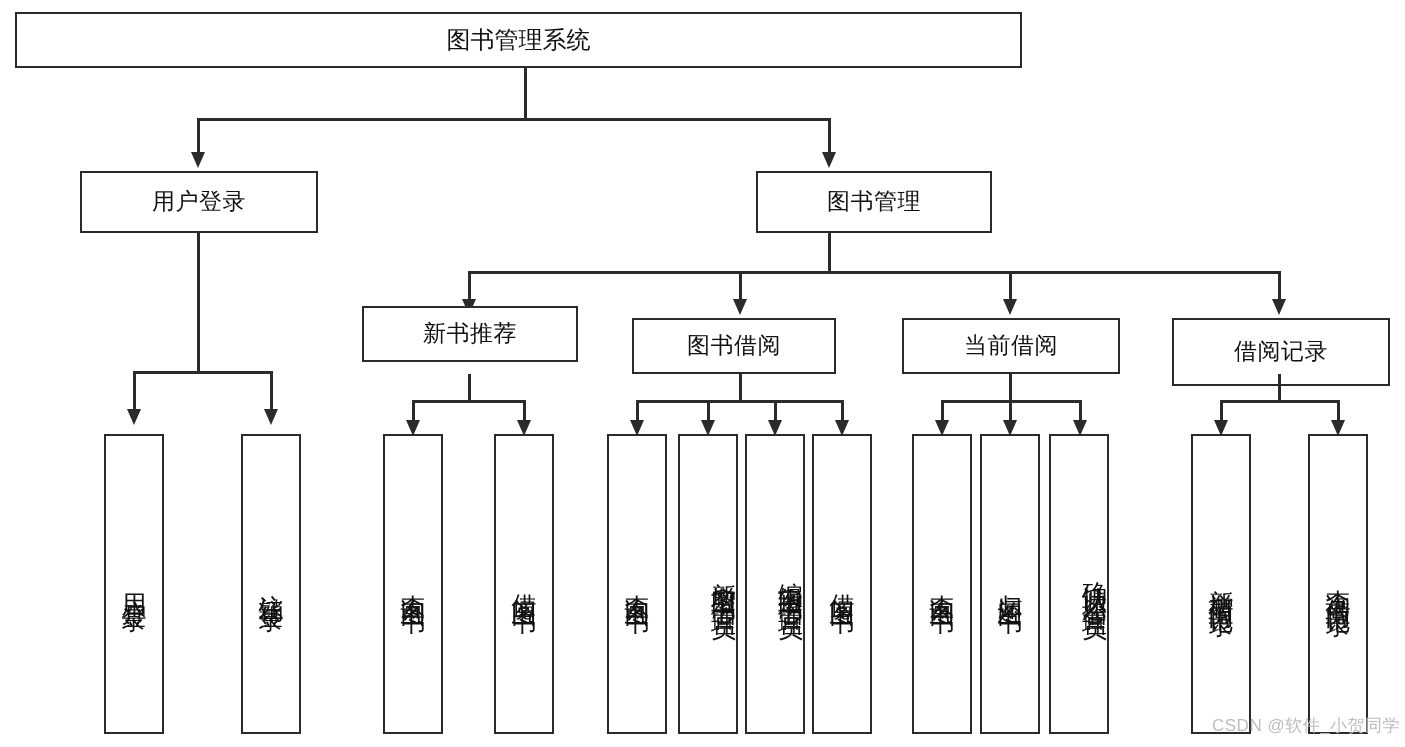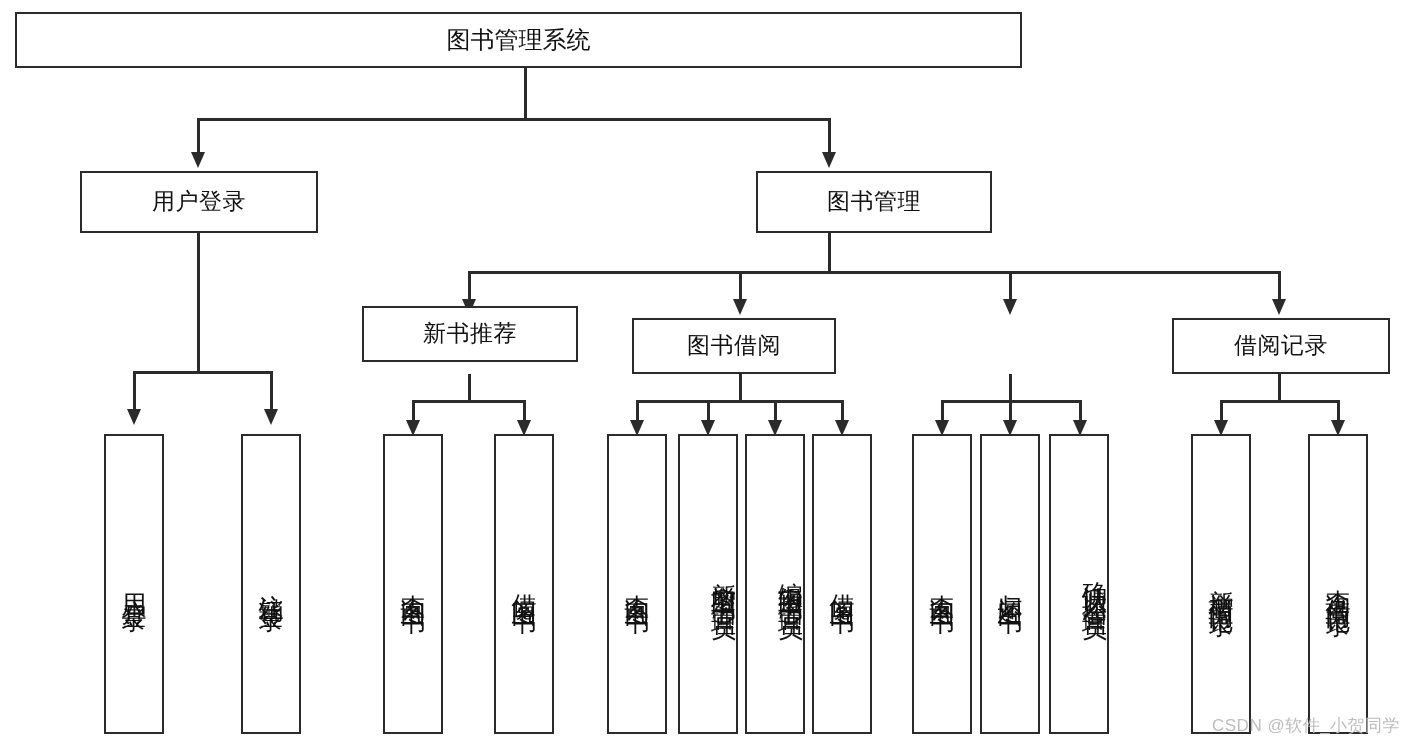--- a/index.html
+++ b/index.html
@@ -124,22 +124,25 @@
   <div class="arrow" style="left:1272px; top:299px;"></div>
 
   <div class="node node-h" style="left:362px; top:306px; width:216px; height:56px;">
     <span>新书推荐</span>
   </div>
 
   <div class="node node-h" style="left:632px; top:318px; width:204px; height:56px;">
     <span>图书借阅</span>
   </div>
 
-
-  <div class="node node-h" style="left:1172px; top:318px; width:218px; height:56px;">
+  <div class="node node-h" style="left:902px; top:318px; width:218px; height:56px;">
+    <span>当前借阅</span>
+  </div>
+
+  <div class="node node-h" style="left:1172px; top:318px; width:218px; height:68px;">
     <span>借阅记录</span>
   </div>
 
   <div class="edge edge-v" style="left:468px; top:374px; width:2.5px; height:28px;"></div>
   <div class="edge edge-h" style="left:412px; top:400px; width:113px; height:2.5px;"></div>
   <div class="edge edge-v" style="left:412px; top:400px; width:2.5px; height:22px;"></div>
   <div class="arrow" style="left:406px; top:420px;"></div>
   <div class="edge edge-v" style="left:523px; top:400px; width:2.5px; height:22px;"></div>
   <div class="arrow" style="left:517px; top:420px;"></div>
 

